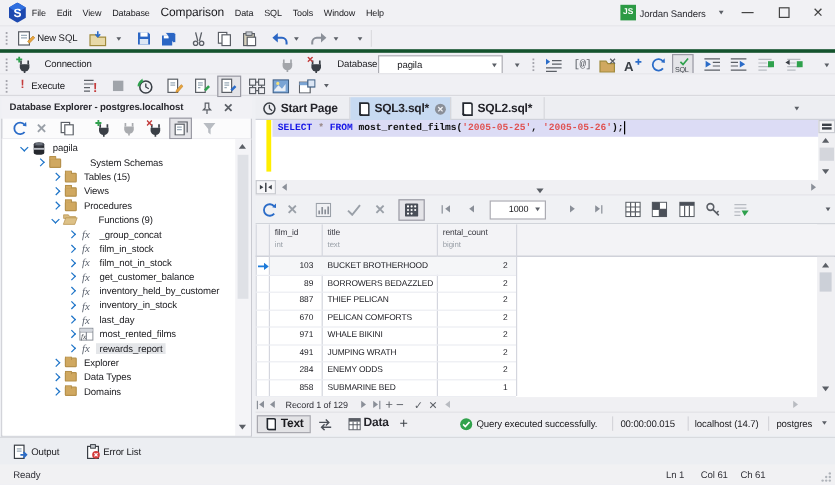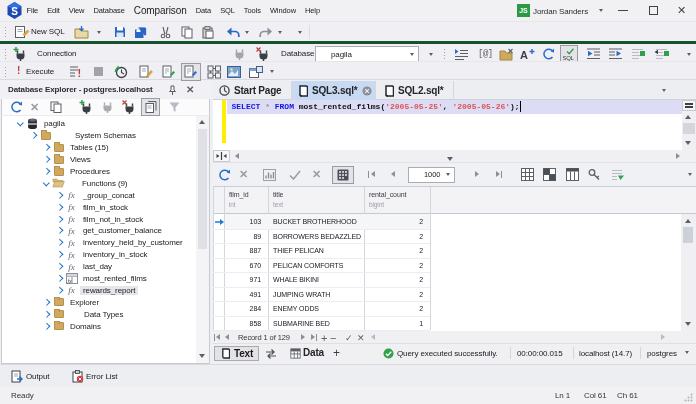--- a/index.html
+++ b/index.html
@@ -524,21 +524,21 @@
       </div>
       <span style="padding:0 3px;margin-left:2px">Explorer</span>
     </div>
     <div class="trow" style="padding-left:40px">
       <div class="exp">
         <div class="tri-r"></div>
       </div>
       <div class="tico">
         <div class="folder"></div>
       </div>
-      <span style="padding:0 3px;margin-left:16px">Data Types</span>
+      <span style="padding:0 3px;margin-left:2px">Data Types</span>
     </div>
     <div class="trow" style="padding-left:40px">
       <div class="exp">
         <div class="tri-r"></div>
       </div>
       <div class="tico">
         <div class="folder"></div>
       </div>
       <span style="padding:0 3px;margin-left:2px">Domains</span>
     </div>

